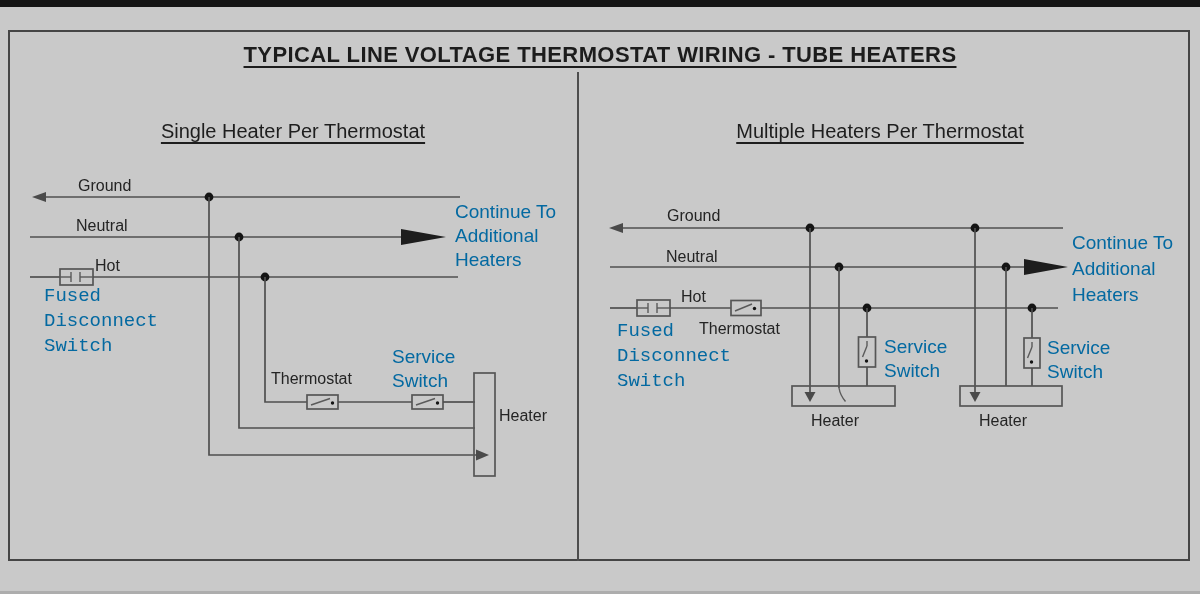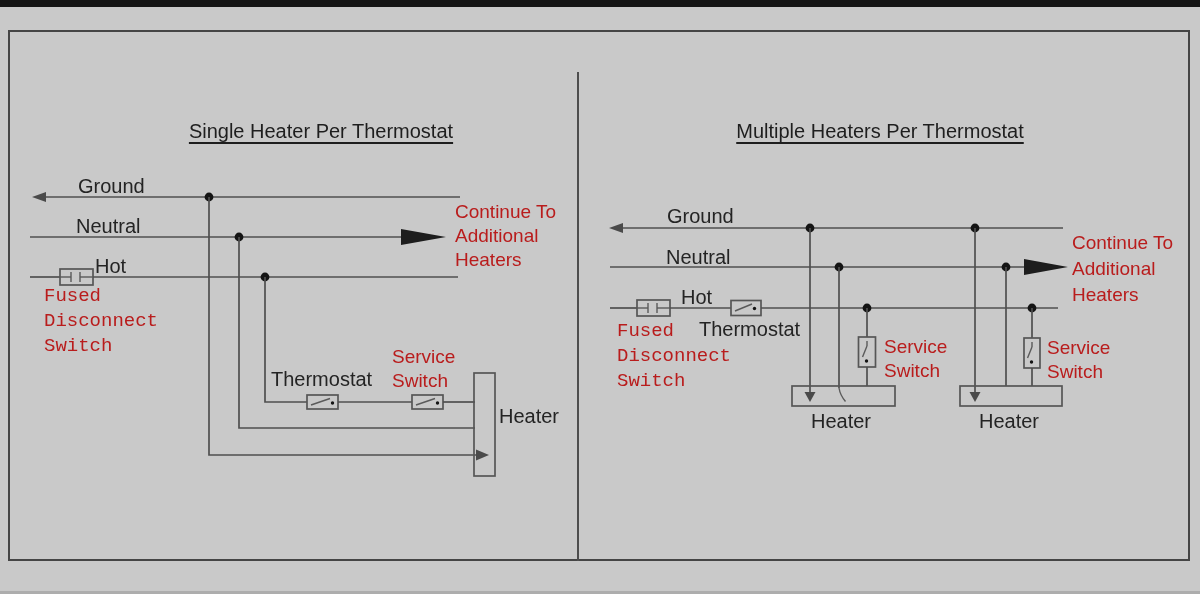--- a/index.html
+++ b/index.html
@@ -7,42 +7,43 @@
   #stage{position:relative;width:1200px;height:594px;background:#c9c9c9;overflow:hidden;}
   .topbar{position:absolute;left:0;top:0;width:1200px;height:7px;background:#151515;}
   .bottombar{position:absolute;left:0;bottom:0;width:1200px;height:3px;background:#adadad;}
   .frame{position:absolute;left:8px;top:30px;width:1182px;height:531px;border:2px solid #454545;box-sizing:border-box;}
   .divider{position:absolute;left:577px;top:72px;width:2px;height:489px;background:#4d4d4d;}
   .page-title{position:absolute;left:0;top:42px;width:1200px;text-align:center;
     font-size:22px;font-weight:bold;letter-spacing:.4px;color:#1c1c1c;
     text-decoration:underline;text-underline-offset:4px;}
   .sec-title{position:absolute;font-size:20px;color:#1e1e1e;text-align:center;
     text-decoration:underline;text-underline-offset:4px;white-space:nowrap;}
-  .sec-title.left{left:8px;top:120px;width:570px;margin-left:28px;}
+  .sec-title.left{left:8px;top:120px;width:570px;}
   .sec-title.right{left:620px;top:120px;width:520px;}
-  .lbl{position:absolute;font-size:20px;color:#242424;white-space:nowrap;line-height:20px;}
-  .lbl-block{position:absolute;font-size:19px;color:#b91c1c;white-space:nowrap;}
+  .lbl{position:absolute;font-size:16px;color:#242424;white-space:nowrap;line-height:20px;}
+  .lbl-block{position:absolute;font-size:19px;color:#0369a1;white-space:nowrap;}
   .lh24 div{line-height:24px;}
   .lh25 div{line-height:25px;font-family:Liberation Mono, monospace;}
   .lh26 div{line-height:26px;}
   svg.wires{position:absolute;left:0;top:0;pointer-events:none;}
   .w{stroke:#4f4f4f;stroke-width:1.7;fill:none;}
   .box{stroke:#565656;stroke-width:1.7;fill:none;}
   .dot{fill:#141414;stroke:none;}
   .arrow{fill:#1d1d1d;stroke:none;}
   .smallarrow{fill:#4a4a4a;stroke:none;}
   .glyph{stroke:#5a5a5a;stroke-width:1.4;fill:none;}
 </style>
 </head>
 <body>
 
 <div id="stage">
 
   <div class="topbar"></div>
   <div class="frame"></div>
+  <div class="page-title">TYPICAL LINE VOLTAGE THERMOSTAT WIRING - TUBE HEATERS</div>
   <div class="divider"></div>
 
   <div>
     <div class="sec-title left">Single Heater Per Thermostat</div>
 
     <div class="lbl" style="left:78px;top:176px;">Ground</div>
     <div class="lbl" style="left:76px;top:216px;">Neutral</div>
     <div class="lbl" style="left:95px;top:256px;">Hot</div>
 
     <div class="lbl-block lh25" style="left:44px;top:284px;">

